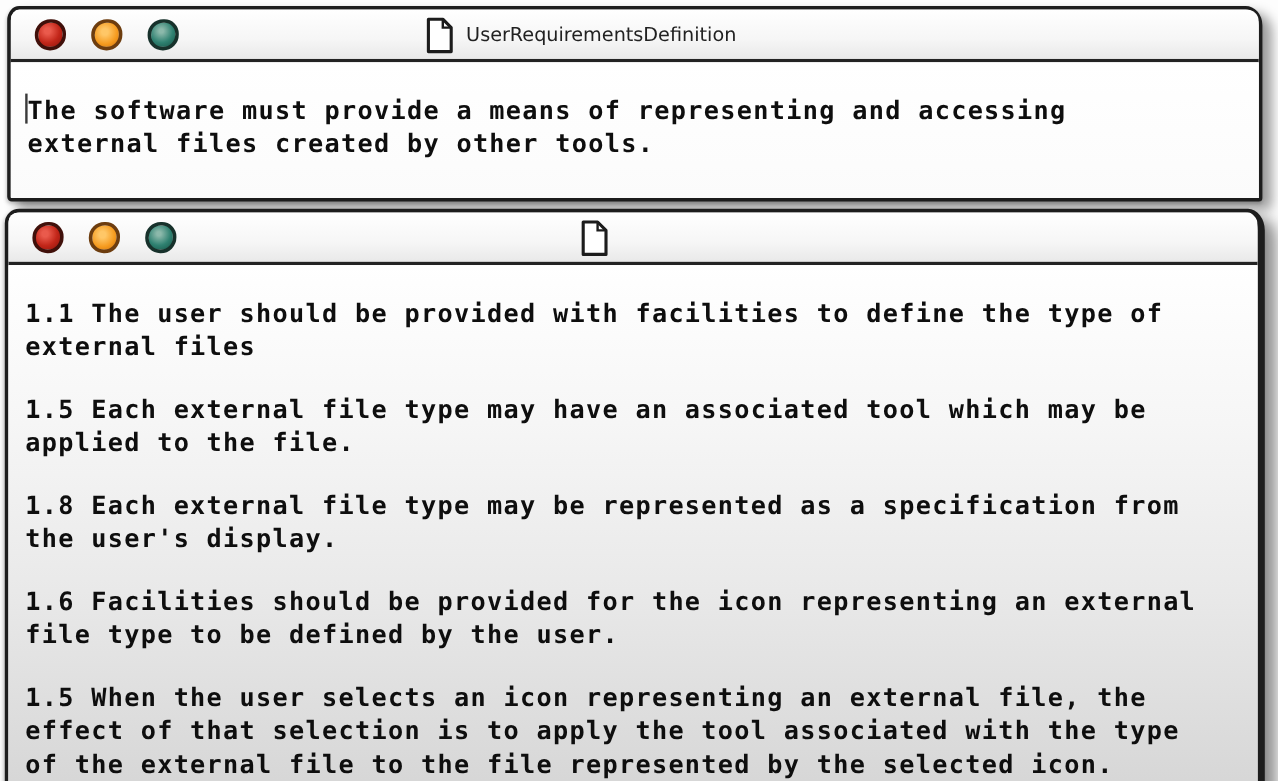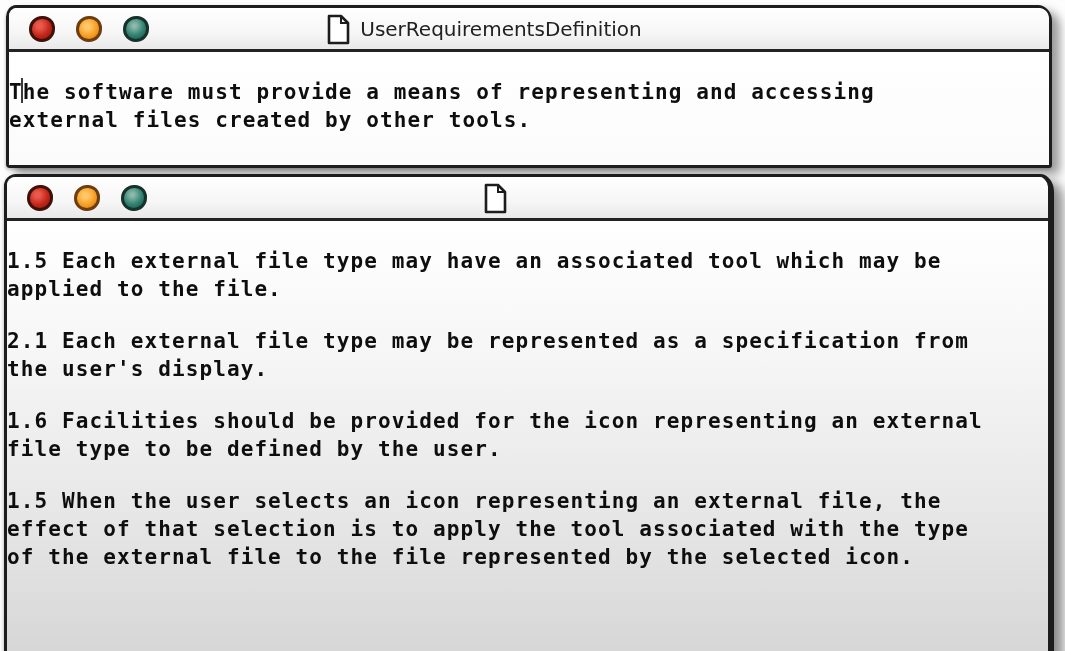--- a/index.html
+++ b/index.html
@@ -58,27 +58,27 @@
   .title-wrap{
     position:absolute;left:0;right:0;top:0;bottom:0;
     display:flex;align-items:center;justify-content:center;
     pointer-events:none;
   }
   .window-user .title-wrap{transform:translateX(-45px);}
   .window-system .title-wrap{transform:translateX(-28px);}
   .doc-icon{display:inline-flex;margin-right:10px;position:relative;top:1px;}
   .title-text{
     font-family:"DejaVu Sans",sans-serif;
-    font-size:20px;font-weight:500;color:#212121;
+    font-size:16px;font-weight:500;color:#212121;
     letter-spacing:0px;white-space:nowrap;
   }
 
   .content{
     position:relative;
-    padding:26px 12px 8px 0;
+    padding:26px 12px 8px 14px;
     font-family:"DejaVu Sans Mono","Liberation Mono",monospace;
     font-size:21px;font-weight:600;
     letter-spacing:1.1px;line-height:28px;color:#0e0e0e;
     height:calc(100% - 44px);box-sizing:border-box;
     cursor:text;
   }
   .window-user .content{
     background:linear-gradient(180deg,#ffffff 0%,#fbfbfb 100%);
   }
   .window-system .content{
@@ -131,23 +131,25 @@
       <div class="title-wrap">
         <span class="doc-icon">
           <svg width="24" height="31" viewBox="0 0 24 31">
             <path d="M3 2 h12 l7 7 v20 h-19 z" fill="#ffffff" stroke="#1c1c1c" stroke-width="2.6" stroke-linejoin="round"></path>
             <path d="M15 2 v7 h7" fill="none" stroke="#1c1c1c" stroke-width="2"></path>
           </svg>
         </span>
       </div>
     </header>
     <div class="content">
+      <p>1.1 The user should be provided with facilities to define the type of
+external files</p>
       <p>1.5 Each external file type may have an associated tool which may be
 applied to the file.</p>
-      <p>2.1 Each external file type may be represented as a specification from
+      <p>1.8 Each external file type may be represented as a specification from
 the user's display.</p>
       <p>1.6 Facilities should be provided for the icon representing an external
 file type to be defined by the user.</p>
       <p>1.5 When the user selects an icon representing an external file, the
 effect of that selection is to apply the tool associated with the type
 of the external file to the file represented by the selected icon.</p>
     </div>
   </section>
 
 </div>

